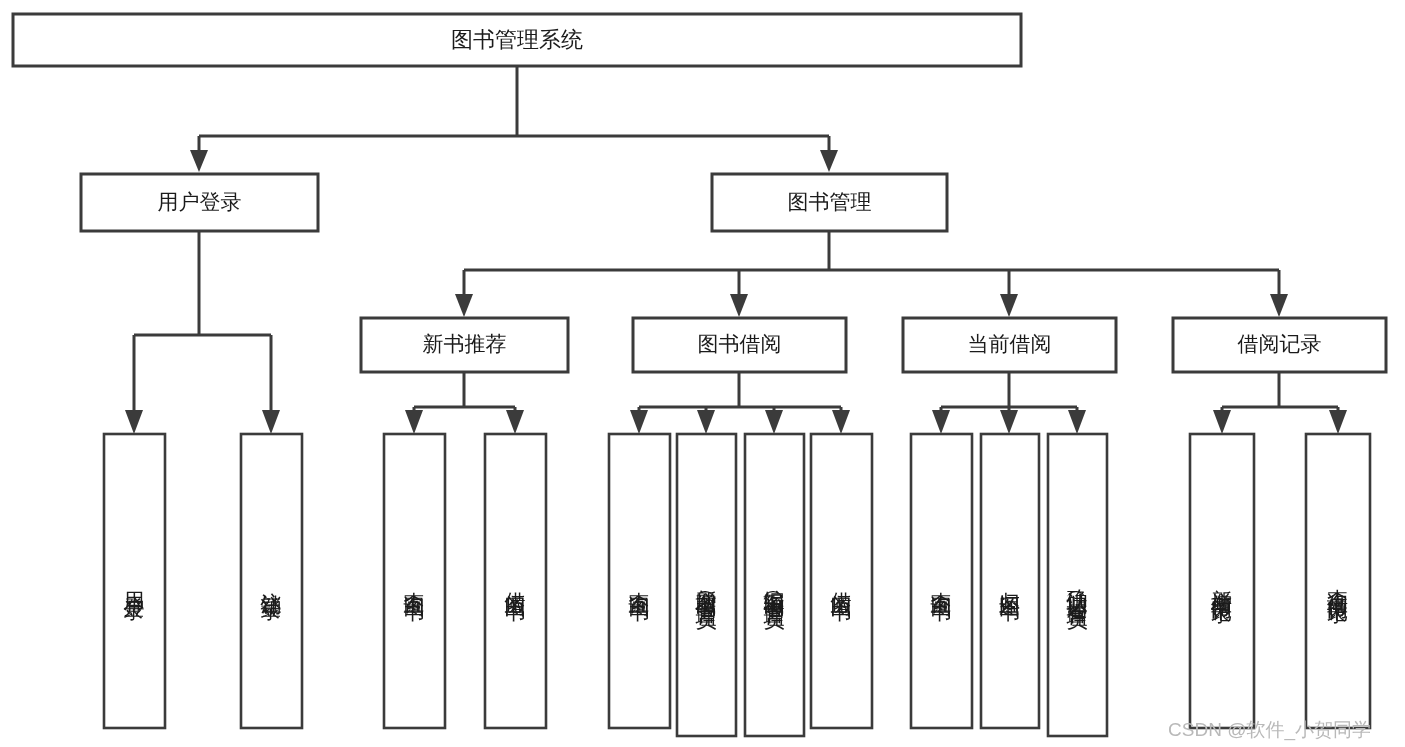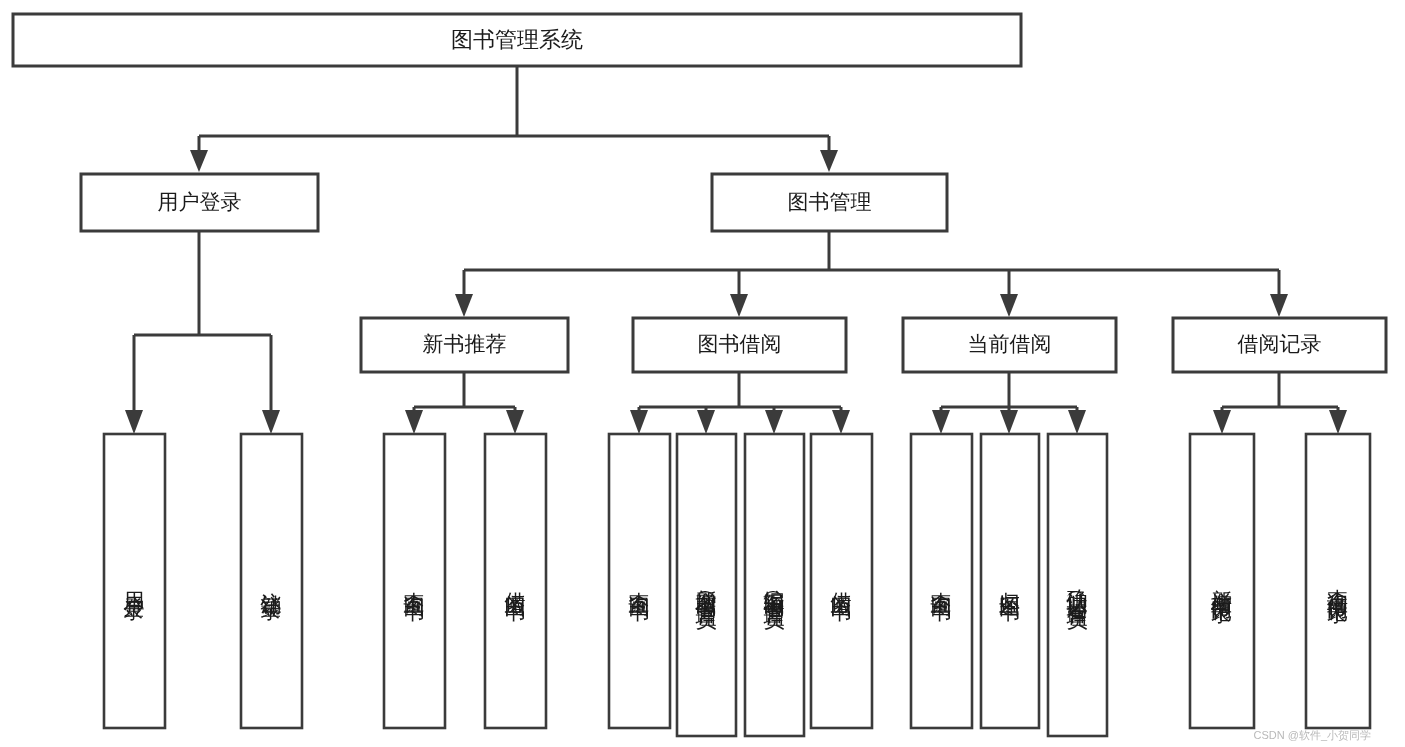--- a/index.html
+++ b/index.html
@@ -75,21 +75,21 @@
     line-height: 1.0;
     color: #1b1b1b;
     letter-spacing: 3px;
     white-space: nowrap;
   }
   .watermark {
     position: absolute;
     right: 6px;
     bottom: 4px;
     font-family: "Liberation Sans", "DejaVu Sans", sans-serif;
-    font-size: 11px;
+    font-size: 19px;
     color: #b9b9b9;
     white-space: nowrap;
   }
 </style>
 </head>
 <body>
 
 <div id="diagram-root">
 
   <svg class="diagram-canvas" viewBox="0 0 1405 747">

